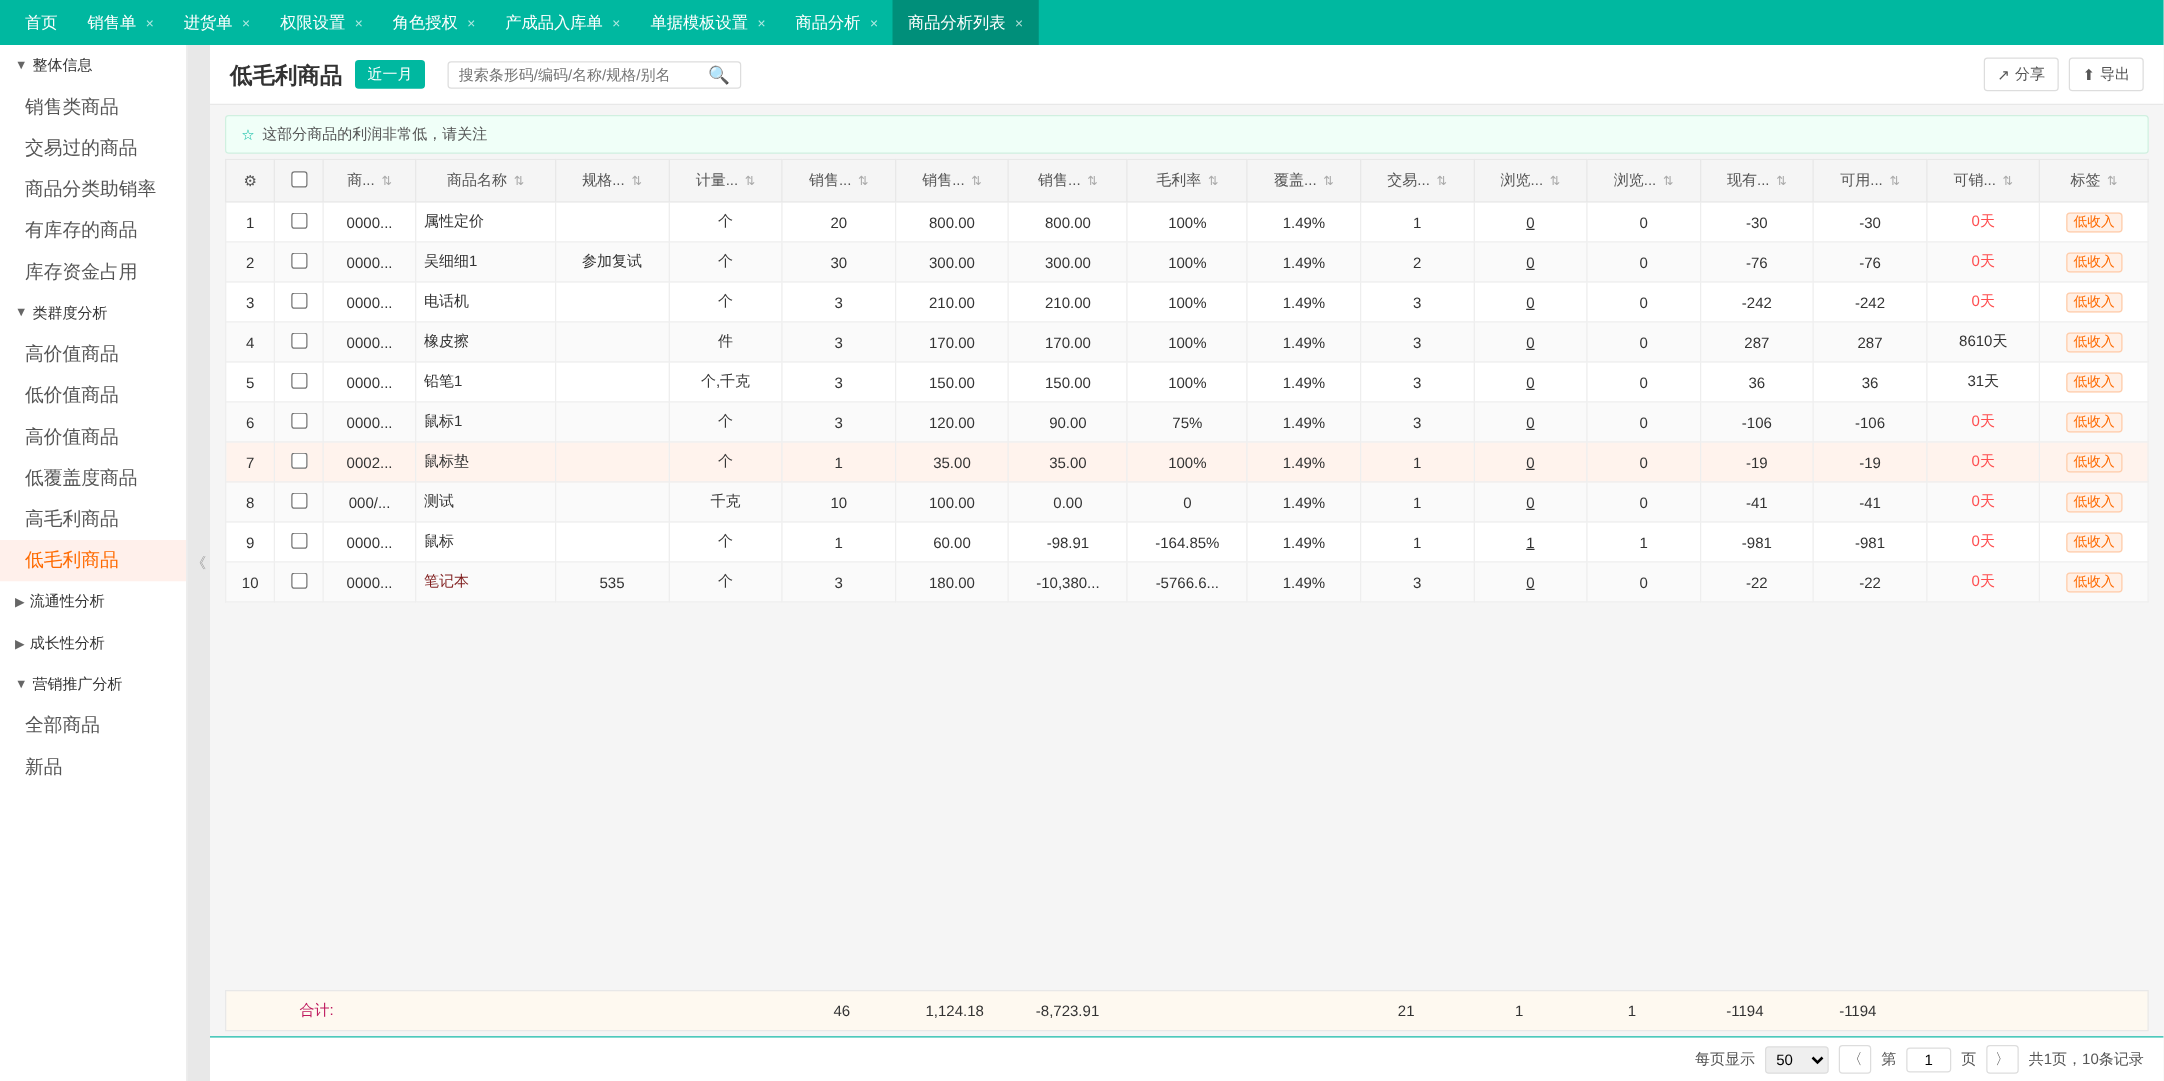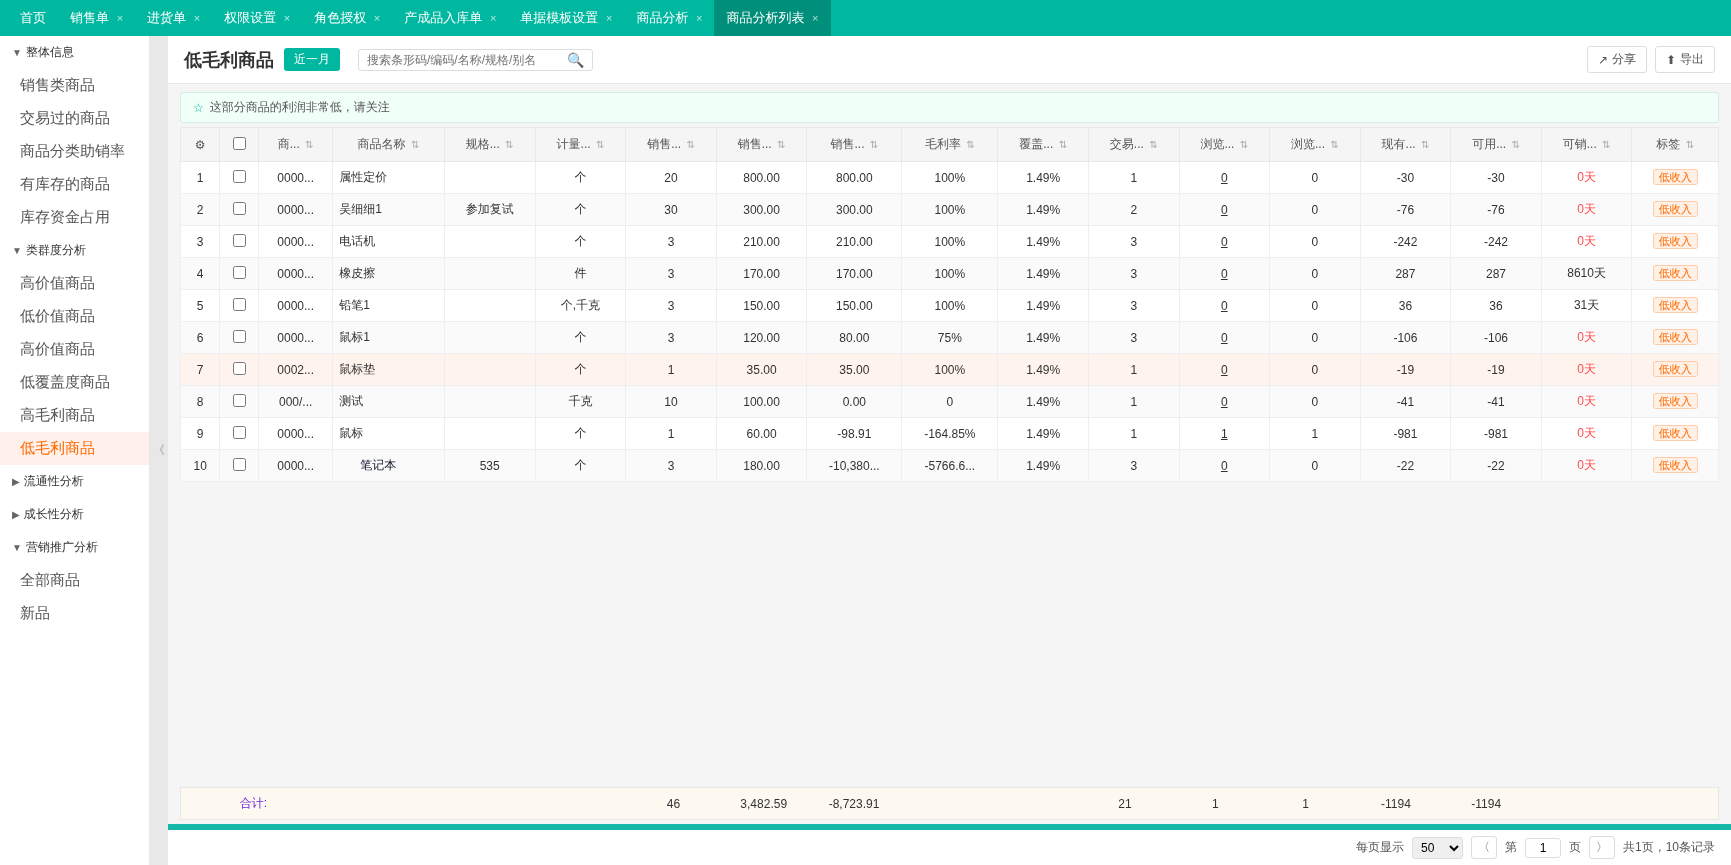--- a/index.html
+++ b/index.html
@@ -50,26 +50,26 @@
     tbody tr:nth-child(even) { background: #fafafa; }
     tbody tr.highlighted { background: #fff3ed; }
     tbody td { padding: 7px 6px; border: 1px solid #eeeeee; text-align: center; white-space: nowrap; }
     tbody td.text-left { text-align: left; }
     .tag-badge { background: #fff0e6; color: #ff6a00; border: 1px solid #ffccaa; border-radius: 3px; padding: 1px 5px; font-size: 11px; }
     .tag-badge.red { background: #fff0e6; color: #ff6a00; }
     .underline-link { text-decoration: underline; color: #333; cursor: pointer; }
     
     
     .table-footer { background: #fef9f0; border: 1px solid #e8e8e8; padding: 7px 6px; display: flex; align-items: center; margin: 0 12px 4px; font-size: 12px; }
-    .footer-label { width: 80px; text-align: right; color: #6d28d9; flex-shrink: 0; }
+    .footer-label { width: 80px; text-align: right; color: #be185d; flex-shrink: 0; }
     .footer-cells { display: flex; flex: 1; }
     .footer-cell { flex: 1; text-align: center; color: #333; }
     
     
-    .pagination-bar { display: flex; align-items: center; justify-content: flex-end; padding: 6px 16px; background: #fff; border-top: 6px solid #14b8a6; gap: 8px; font-size: 12px; color: #555; }
+    .pagination-bar { display: flex; align-items: center; justify-content: flex-end; padding: 6px 16px; background: #fff; border-top: 1px solid #14b8a6; gap: 8px; font-size: 12px; color: #555; }
     .per-page-select { border: 1px solid #ddd; border-radius: 3px; padding: 2px 4px; font-size: 12px; }
     .page-nav-btn { border: 1px solid #ddd; background: #fff; border-radius: 3px; padding: 2px 6px; cursor: pointer; font-size: 12px; color: #555; }
     .page-num-input { border: 1px solid #ddd; border-radius: 3px; padding: 2px 4px; width: 36px; text-align: center; font-size: 12px; }
     
     
     .sidebar-collapse { width: 18px; background: #e8e8e8; display: flex; align-items: center; justify-content: center; cursor: pointer; color: #999; font-size: 12px; flex-shrink: 0; }
 
     
     ::-webkit-scrollbar { width: 6px; height: 6px; }
     ::-webkit-scrollbar-thumb { background: #ccc; border-radius: 3px; }
@@ -300,21 +300,21 @@
     </tr>
             <tr>
       <td>6</td>
       <td><input type="checkbox" style=""></td>
       <td>0000...</td>
       <td class="text-left"><a style="color:#333;text-decoration:none;cursor:pointer;">鼠标1</a></td>
       <td></td>
       <td>个</td>
       <td>3</td>
       <td>120.00</td>
-      <td>80.00</td>
+      <td>90.00</td>
       <td>75%</td>
       <td>1.49%</td>
       <td>3</td>
       <td><span class="underline-link">0</span></td>
       <td>0</td>
       <td>-106</td>
       <td>-106</td>
       <td style="color:#ff4d4f">0天</td>
       <td><span class="tag-badge red">低收入</span></td>
     </tr>
@@ -375,21 +375,21 @@
       <td>1</td>
       <td>-981</td>
       <td>-981</td>
       <td style="color:#ff4d4f">0天</td>
       <td><span class="tag-badge red">低收入</span></td>
     </tr>
             <tr>
       <td>10</td>
       <td><input type="checkbox" style=""></td>
       <td>0000...</td>
-      <td class="text-left"><a style="color:#0f172a;text-decoration:none;cursor:pointer;margin-left:21px;">笔记本</a></td>
+      <td class="text-left"><a style="color:#7f1d1d;text-decoration:none;cursor:pointer;">笔记本</a></td>
       <td>535</td>
       <td>个</td>
       <td>3</td>
       <td>180.00</td>
       <td>-10,380...</td>
       <td>-5766.6...</td>
       <td>1.49%</td>
       <td>3</td>
       <td><span class="underline-link">0</span></td>
       <td>0</td>
@@ -403,21 +403,21 @@
     </div>
 
     <div class="table-footer">
       <div class="footer-label">合计:</div>
       <div class="footer-cells">
         <div class="footer-cell"></div>
         <div class="footer-cell"></div>
         <div class="footer-cell"></div>
         <div class="footer-cell"></div>
         <div class="footer-cell">46</div>
-        <div class="footer-cell">3,482.59</div>
+        <div class="footer-cell">1,124.18</div>
         <div class="footer-cell">-8,723.91</div>
         <div class="footer-cell"></div>
         <div class="footer-cell"></div>
         <div class="footer-cell">21</div>
         <div class="footer-cell">1</div>
         <div class="footer-cell">1</div>
         <div class="footer-cell">-1194</div>
         <div class="footer-cell">-1194</div>
         <div class="footer-cell"></div>
         <div class="footer-cell"></div>

